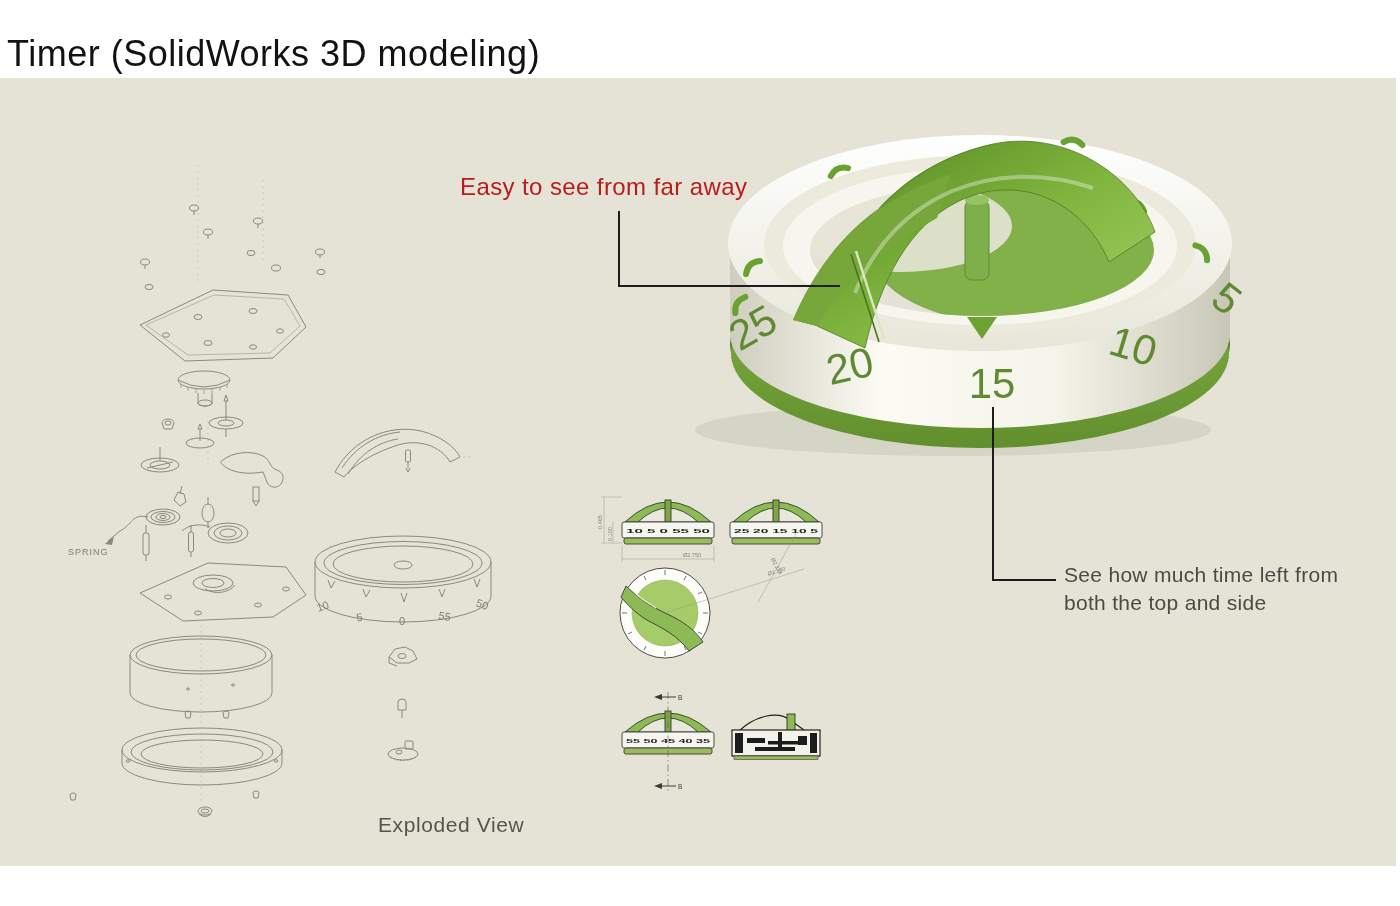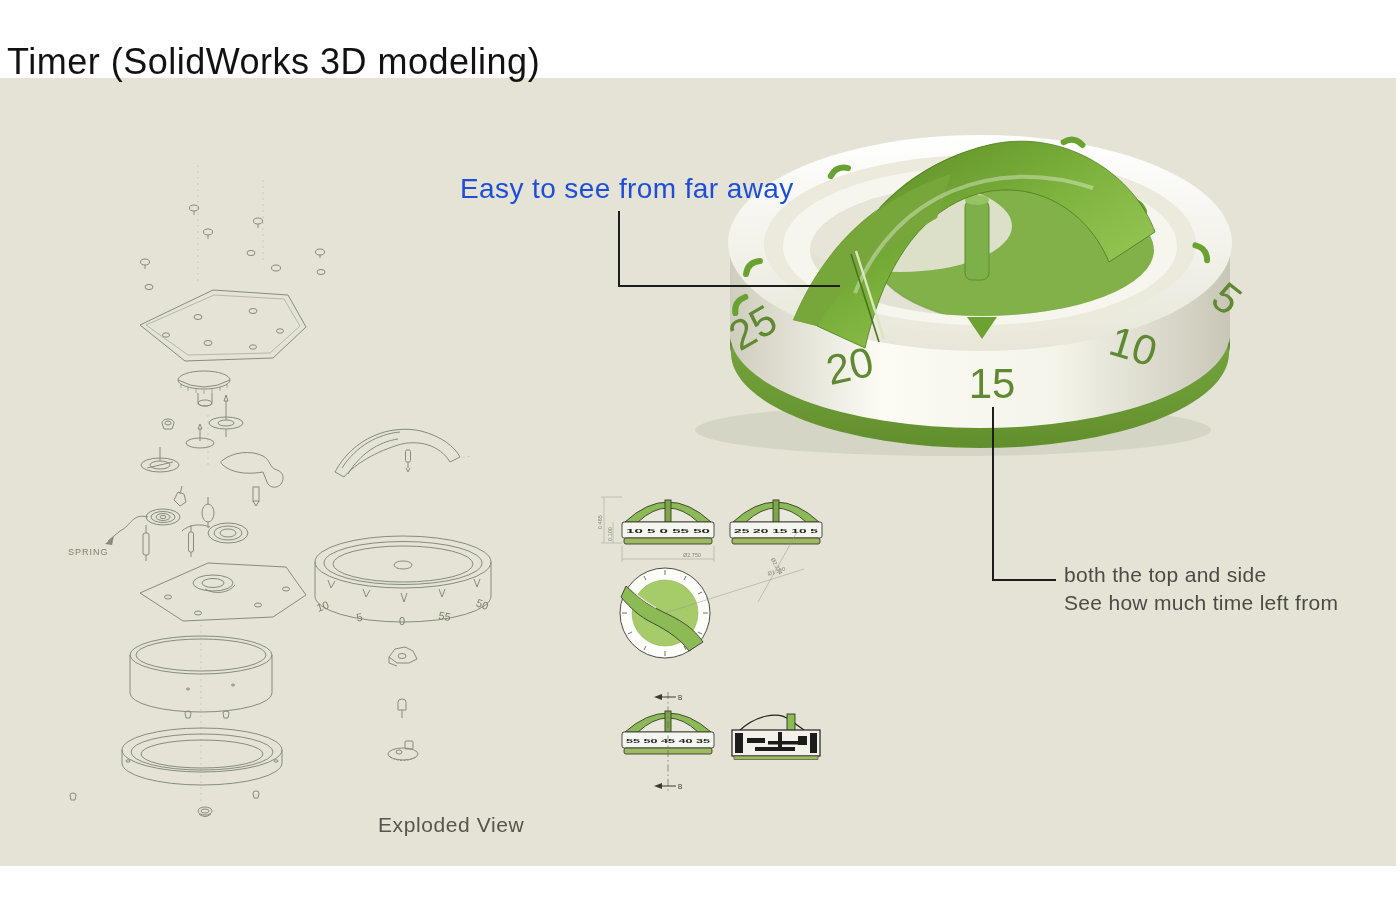--- a/index.html
+++ b/index.html
@@ -1,21 +1,21 @@
 <!DOCTYPE html>
 <html><head>
 <meta charset="utf-8">
 <style>
   html,body{margin:0;padding:0;background:#ffffff;}
   #stage{position:relative;width:1400px;height:906px;overflow:hidden;
          font-family:"Liberation Sans",sans-serif;background:#ffffff;}
   .page-title{position:absolute;left:7px;top:33px;font-size:36px;font-weight:400;
-              color:#121212;letter-spacing:0.5px;margin-top:8px;}
+              color:#121212;letter-spacing:0.5px;}
   .canvas{position:absolute;left:0;top:78px;width:1396px;height:788px;background:#e4e3d6;}
-  .annot{position:absolute;color:#1d4ed8;font-size:28px;letter-spacing:0.4px;}
+  .annot{position:absolute;color:#b91c1c;font-size:24px;letter-spacing:0.4px;}
   .annot2{position:absolute;color:#4b4b45;font-size:21px;letter-spacing:0.3px;line-height:1.35;}
   .seclabel{position:absolute;color:#55554e;font-size:21px;letter-spacing:0.6px;text-align:center;}
   .callout{position:absolute;border-left:2px solid #1d1d1d;border-bottom:2px solid #1d1d1d;}
   svg{position:absolute;overflow:visible;}
   svg text{font-family:"Liberation Sans",sans-serif;}
   .sketch{stroke:#878c79;fill:none;stroke-width:1;}
   .faint{stroke:#b8baa9;stroke-width:0.6;fill:none;}
   .ortholine{stroke:#3a3a33;stroke-width:0.9;}
   .dim{stroke:#9a9a8d;stroke-width:0.5;fill:none;}
   .dimtxt{fill:#85857a;font-size:5.5px;}
@@ -441,19 +441,19 @@
       <text x="424" y="252" transform="rotate(17 424 252)">10</text>
       <text x="513" y="202" transform="rotate(38 513 202)">5</text>
     </g>
   </svg>
 
   <div class="callout" style="left:618px;top:211px;width:220px;height:74px;"></div>
   <div class="callout" style="left:992px;top:407px;width:62px;height:172px;"></div>
 
   <div class="annot" style="left:460px;top:173px;">Easy to see from far away</div>
   <div class="annot2" style="left:1064px;top:561px;">
+    <div>See how much time left from</div>
     <div>both the top and side</div>
-    <div>See how much time left from</div>
   </div>
 
   <div class="seclabel" style="left:378px;top:813px;">Exploded View</div>
 
 </div>
 
 </body></html>

